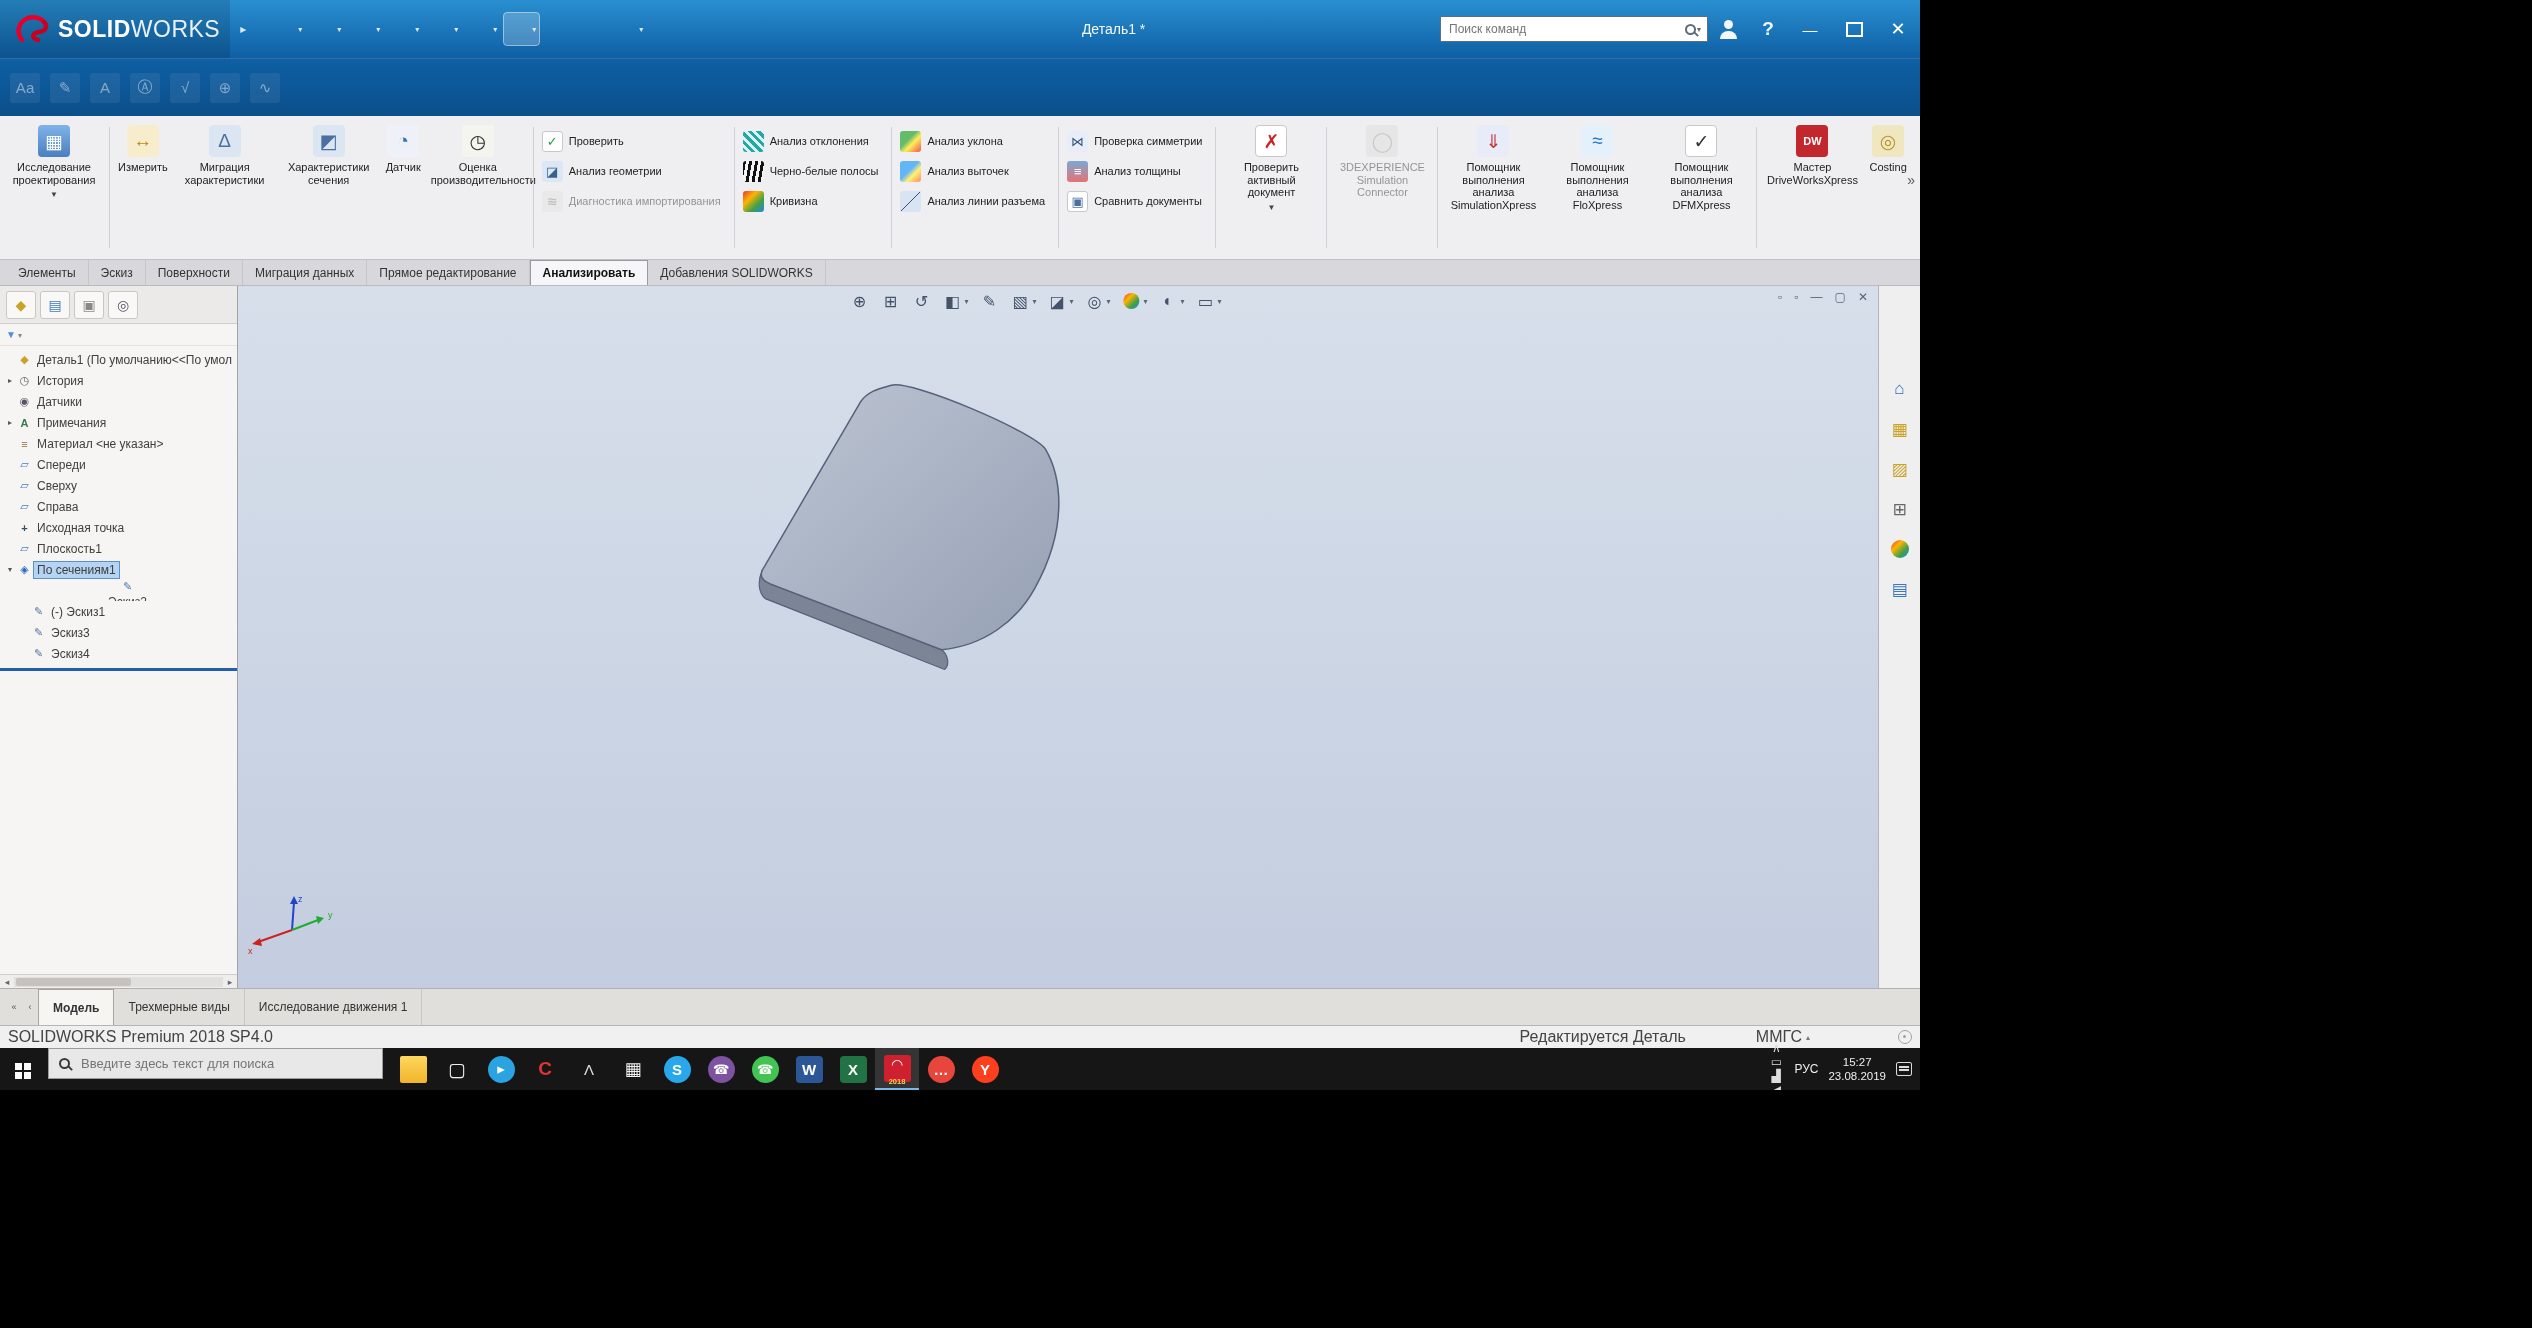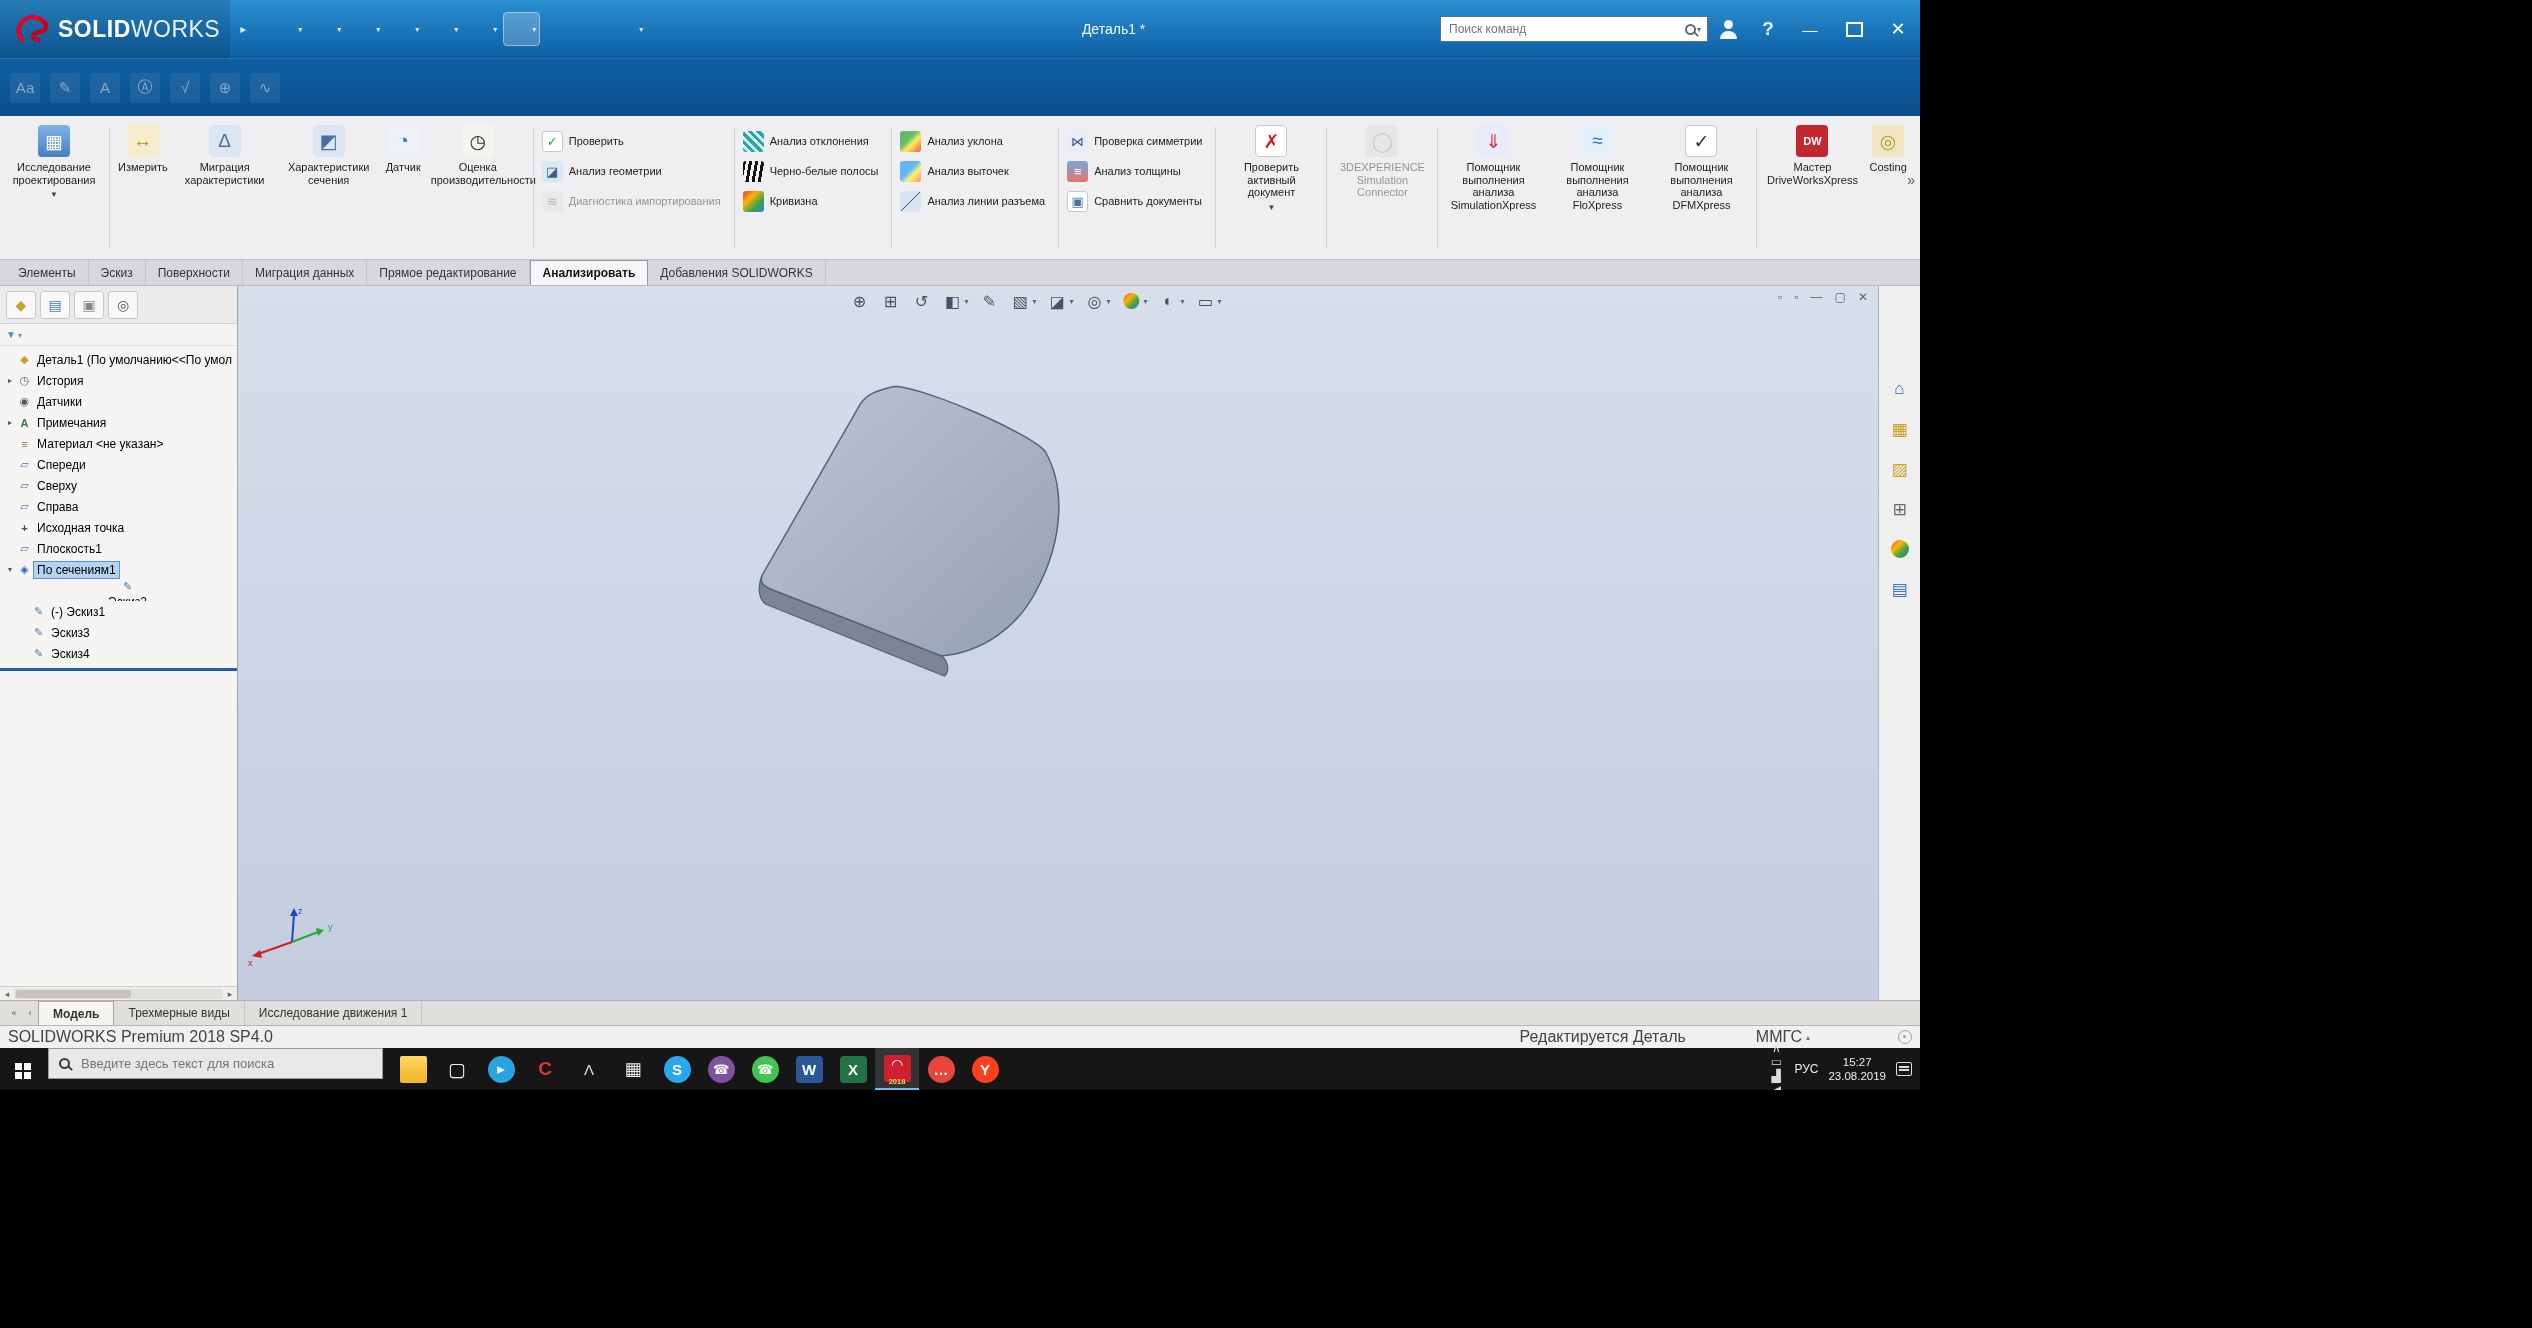--- a/index.html
+++ b/index.html
@@ -110,21 +110,21 @@
   .p-configuration-manager::before{content:"▣";color:#888;}
   .p-display-manager::before{content:"◎";color:#556;}
   .pfilter{height:22px;display:flex;align-items:center;padding:0 6px;gap:4px;border-bottom:1px solid #e4e2df;}
   .funnel{font-size:10px;color:#4a90d9;}
   .funnel::before{content:"▼";}
   .funnel::after{content:"▾";color:#888;font-size:8px;margin-left:2px;}
   .tree{flex:1;overflow:hidden;padding-top:3px;}
   .trow{display:flex;align-items:center;height:21px;white-space:nowrap;overflow:hidden;}
   .tex{width:12px;font-size:8px;color:#555;text-align:center;flex:0 0 auto;}
   .tic{width:17px;font-size:11px;text-align:center;flex:0 0 auto;}
-  .tlb{font-size:12px;color:#000000;padding:1px 3px;border:1px solid transparent;}
+  .tlb{font-size:12px;color:#404040;padding:1px 3px;border:1px solid transparent;}
   .tlb.sel{background:var(--selection,#b5d3f2);border-color:#5a8fd0;}
   .t-part::before{content:"◆";color:#c9a227;}
   .t-history::before{content:"◷";color:#666;}
   .t-sensors::before{content:"◉";color:#556;}
   .t-annotations::before{content:"А";color:#3a7a4a;font-weight:bold;}
   .t-material::before{content:"≡";color:#8a6d3b;}
   .t-plane::before{content:"▱";color:#4a7fc0;}
   .t-origin::before{content:"+";color:#334f66;font-weight:bold;}
   .t-loft::before{content:"◈";color:#2b6cb8;}
   .t-sketch::before{content:"✎";color:#5b7aa6;}
@@ -163,21 +163,21 @@
   .tptool{width:32px;height:30px;display:flex;align-items:center;justify-content:center;border-radius:3px;}
   .tpic{font-size:17px;}
   .tp-resources-home::before{content:"⌂";color:#2b6cb8;}
   .tp-design-library::before{content:"▦";color:#c9a227;}
   .tp-file-explorer::before{content:"▨";color:#c9a227;}
   .tp-view-palette::before{content:"⊞";color:#666;}
   .tp-appearances{background:linear-gradient(135deg,#e53935,#ffb300,#43a047,#1e88e5);border-radius:50%;width:18px;height:18px;}
   .tp-custom-properties::before{content:"▤";color:#3b79c4;}
 
   
-  .btabs{height:25px;background:#e1dfdb;border-top:1px solid #b0b0b0;display:flex;align-items:stretch;padding-left:6px;flex:0 0 auto;}
+  .btabs{height:37px;background:#e1dfdb;border-top:1px solid #b0b0b0;display:flex;align-items:stretch;padding-left:6px;flex:0 0 auto;}
   .btarr{width:16px;display:flex;align-items:center;justify-content:center;font-size:9px;color:#555;}
   .btarr.first::before{content:"«";}
   .btarr.second::before{content:"‹";}
   .btabwrap{display:flex;align-items:stretch;}
   .btab{display:flex;align-items:center;padding:0 14px;font-size:12px;color:#333;border-right:1px solid #c8c6c2;white-space:nowrap;}
   .btab.active{background:#f6f5f2;border:1px solid #a8a6a2;border-bottom:none;font-weight:bold;}
 
   
   .statusbar{height:23px;background:#f0f0f0;border-top:1px solid #b5b5b5;display:flex;align-items:center;font-size:16px;color:#444;padding:0 8px;flex:0 0 auto;}
   .sb-left{white-space:nowrap;}

